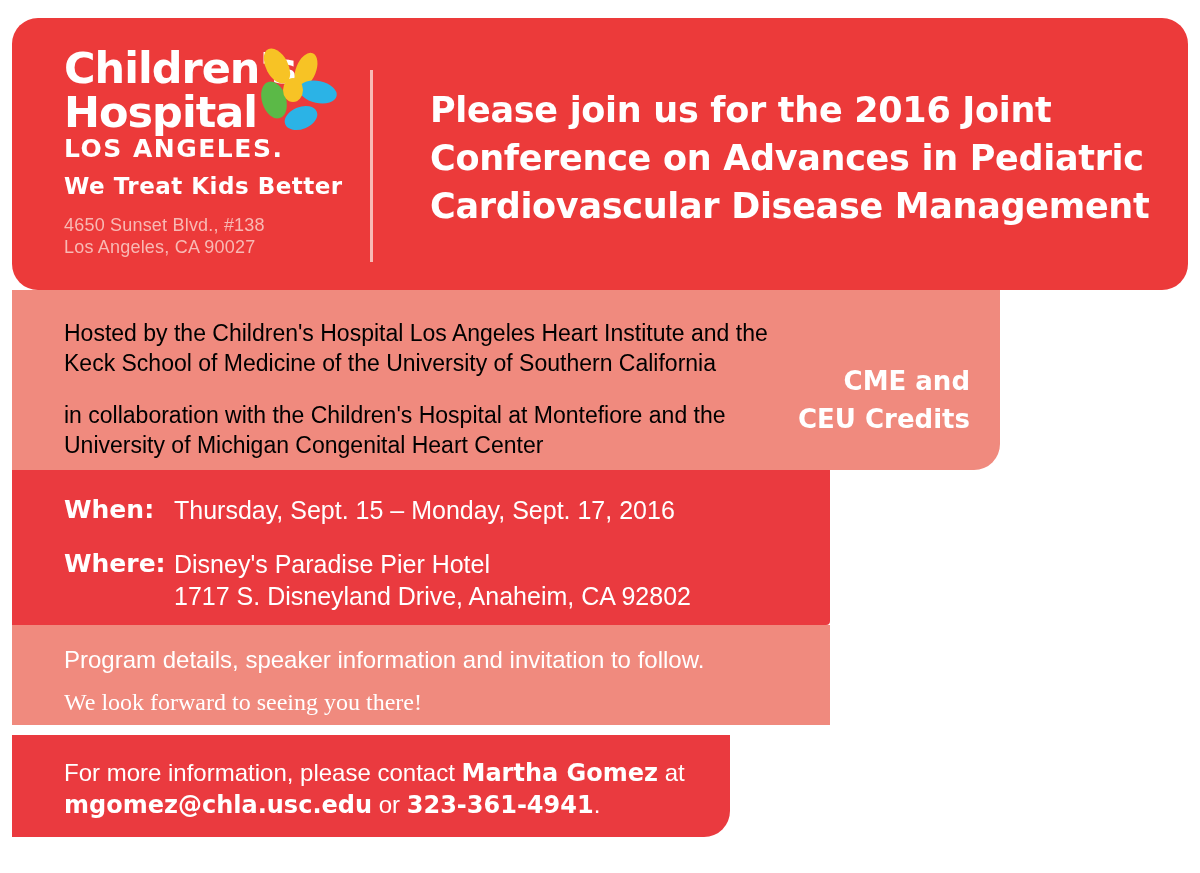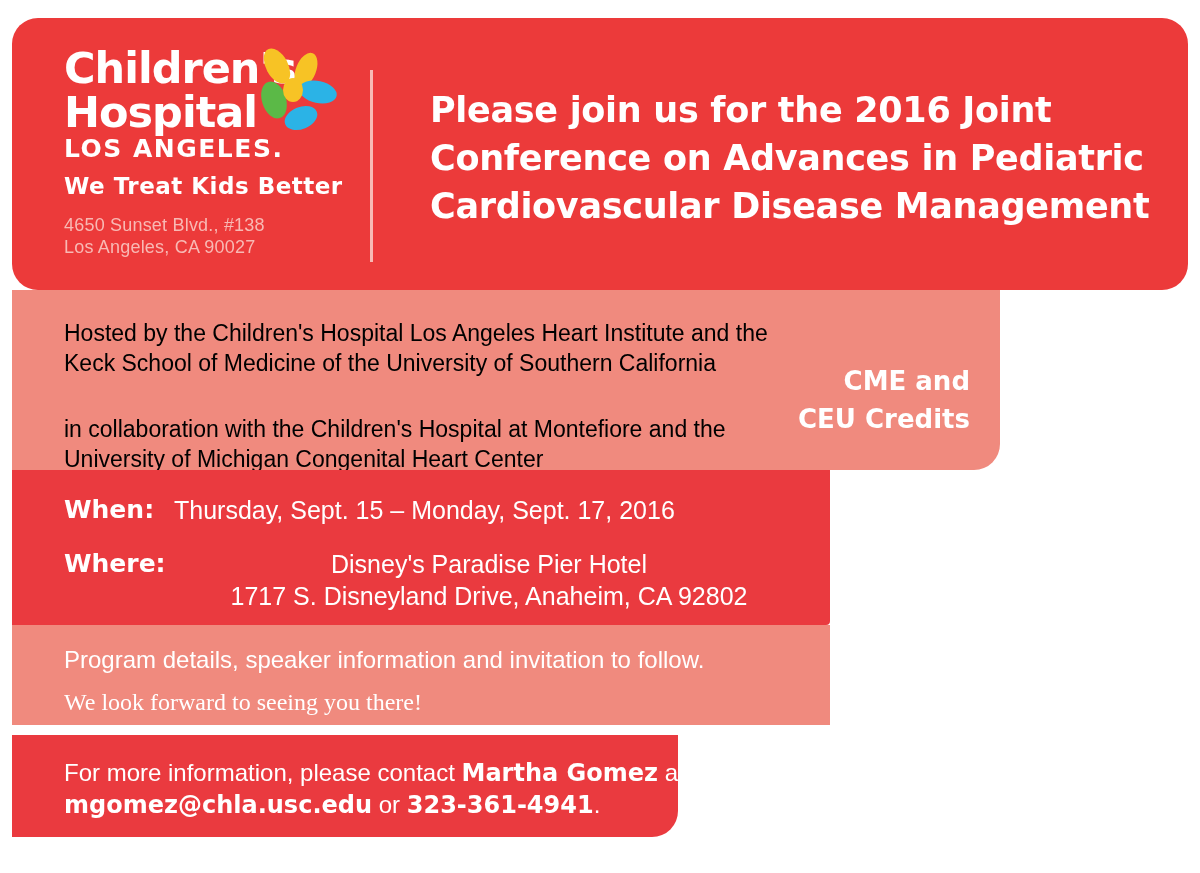--- a/index.html
+++ b/index.html
@@ -120,21 +120,21 @@
   .hosted-text {
     position: absolute;
     left: 52px;
     top: 28px;
     width: 740px;
     color: #000000;
     font-size: 23px;
     line-height: 30px;
   }
   .hosted-text p { margin: 0; }
-  .hosted-text p.second { margin-top: 36px; }
+  .hosted-text p.second { margin-top: 22px; }
 
   .cme {
     position: absolute;
     right: 30px;
     top: 72px;
     width: 210px;
     text-align: right;
     color: #ffffff;
     font-family: "DejaVu Sans", sans-serif;
     font-weight: bold;
@@ -162,21 +162,21 @@
   }
   .detail-row .lbl {
     font-family: "DejaVu Sans", sans-serif;
     font-weight: bold;
     width: 110px;
     flex: 0 0 110px;
   }
   .detail-row .val { flex: 1 1 auto; }
   .row-when { top: 24px; width: 740px; }
   .row-where { top: 78px; width: 740px; }
-  .row-where .val div { white-space: nowrap; text-align: center; }
+  .row-where .val div { white-space: nowrap; }
 
   
   .program-band {
     position: absolute;
     left: 12px;
     top: 625px;
     width: 818px;
     height: 100px;
     background: #f08a7e;
   }
@@ -196,21 +196,21 @@
     font-size: 24px;
     line-height: 30px;
     font-family: Liberation Serif, serif;
   }
 
   
   .contact-band {
     position: absolute;
     left: 12px;
     top: 735px;
-    width: 666px;
+    width: 718px;
     height: 102px;
     background: #ea3a3f;
     border-bottom-right-radius: 26px;
     border-bottom-left-radius: 0;
   }
   .contact-text {
     position: absolute;
     left: 52px;
     top: 22px;
     width: 740px;

